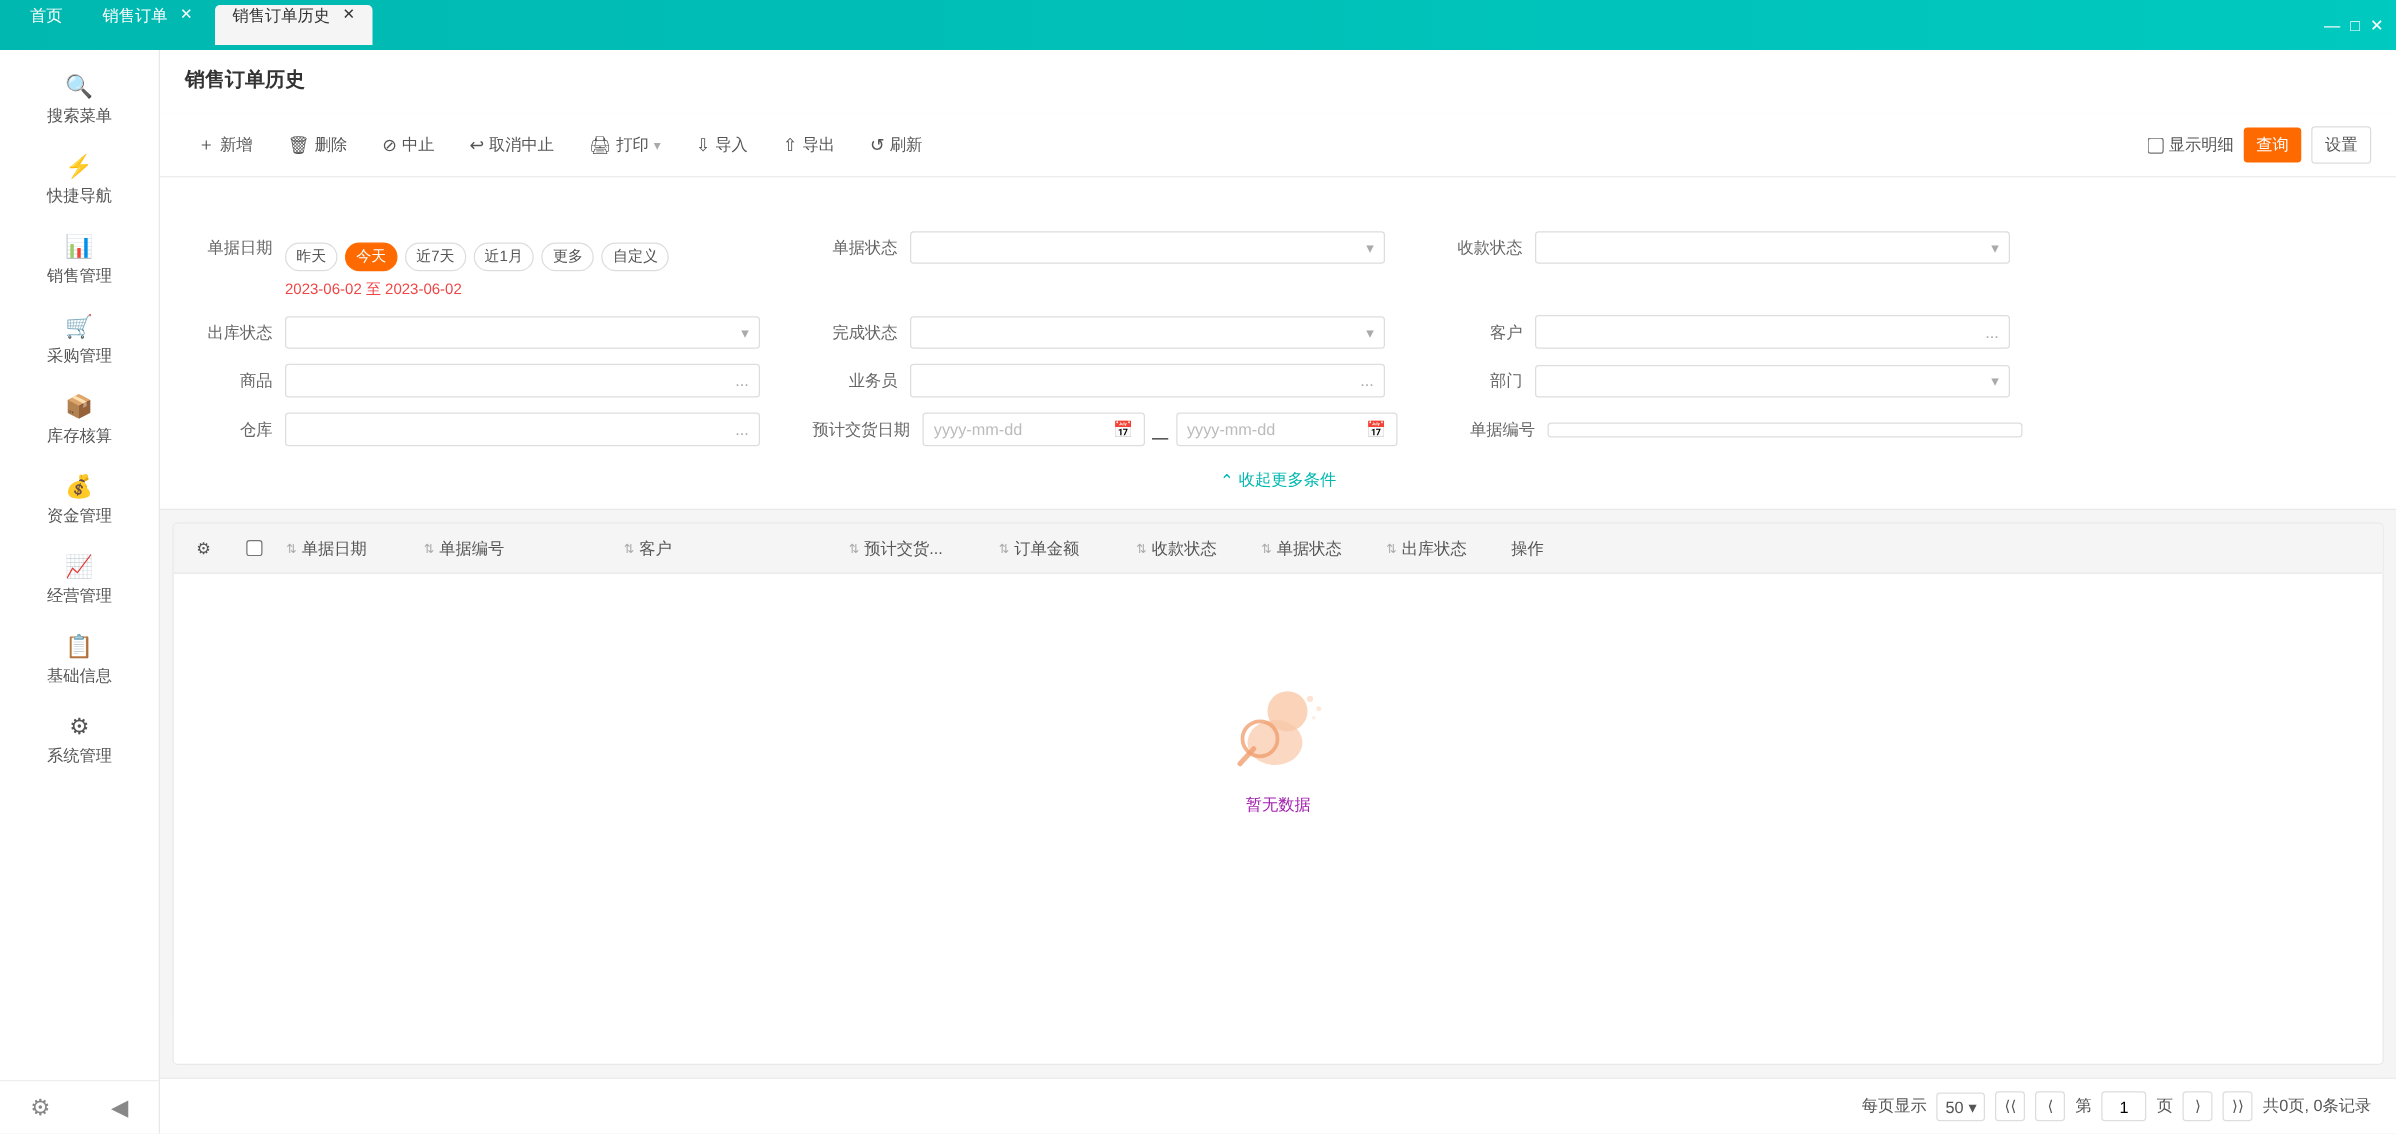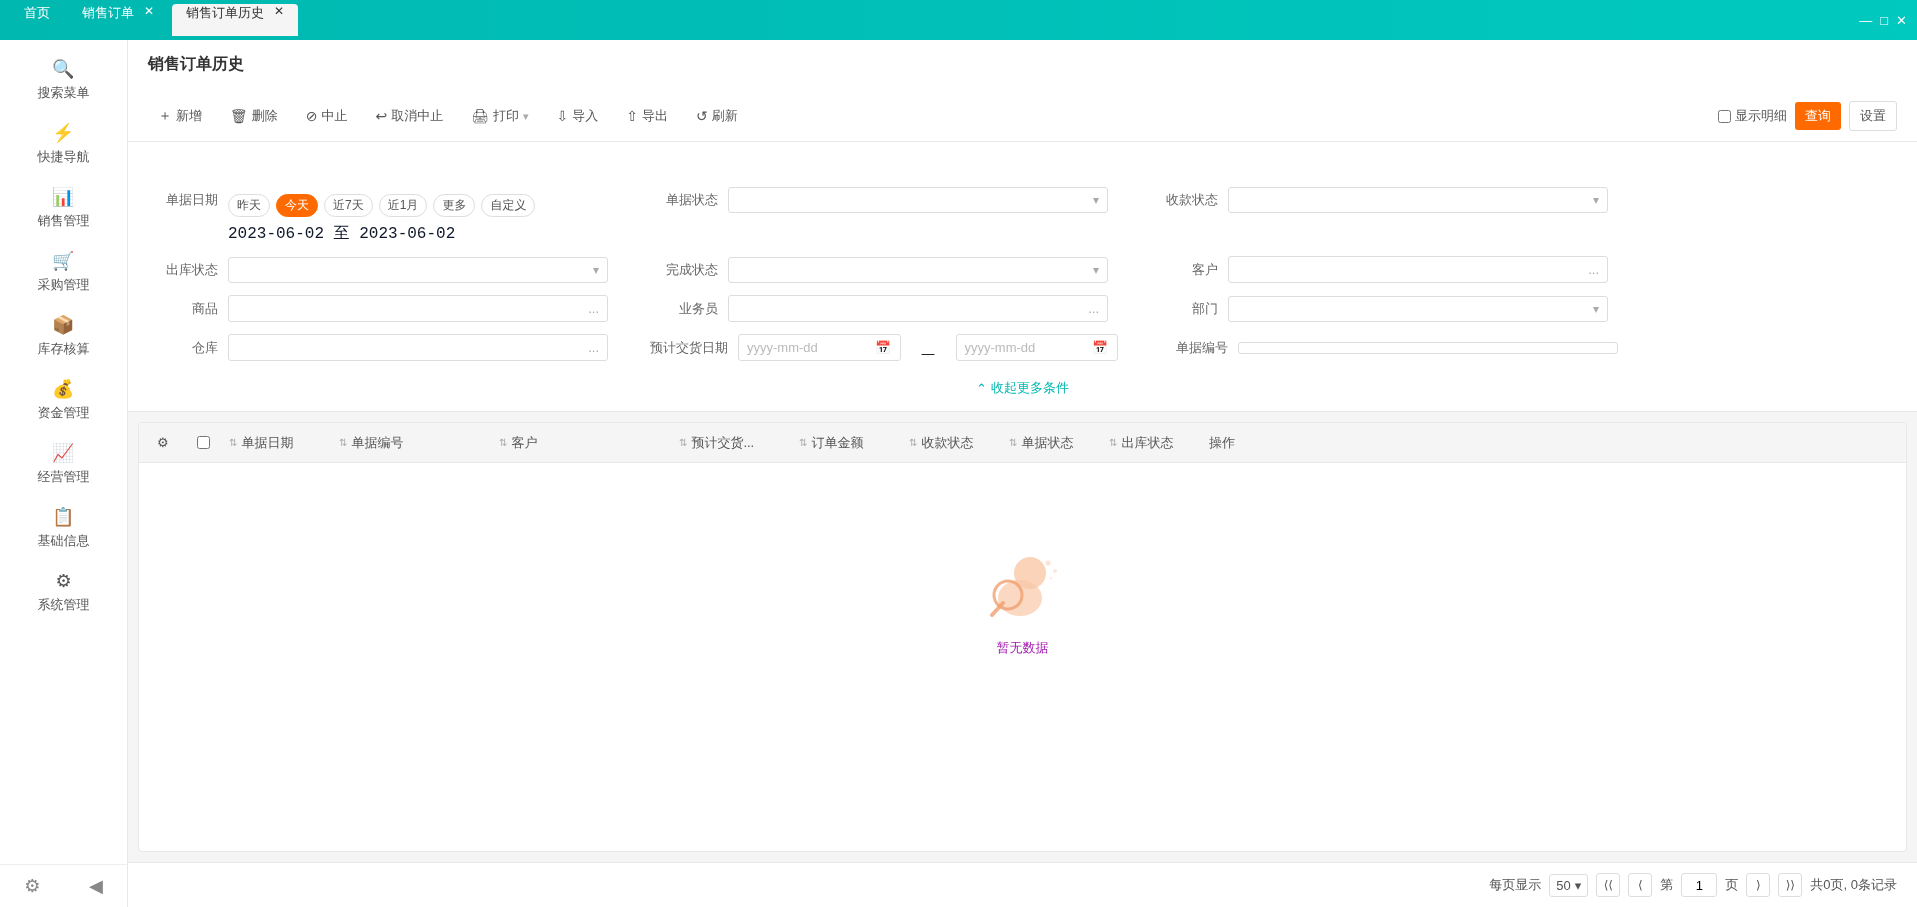--- a/index.html
+++ b/index.html
@@ -179,24 +179,23 @@
       font-size: 12px;
       color: #555;
       background: white;
     }
     .date-btn.active {
       background: #ff6a00;
       border-color: #ff6a00;
       color: white;
     }
     .date-range {
-      font-size: 16px;
-      color: #0f172a;
+      font-size: 12px;
+      color: #ef4444;
       margin-top: 2px;
-      font-family: Liberation Mono, monospace;
     }
     .select-control {
       display: flex;
       align-items: center;
       border: 1px solid #ddd;
       border-radius: 3px;
       padding: 5px 8px;
       background: white;
       cursor: pointer;
       width: 100%;
@@ -211,21 +210,21 @@
       border-radius: 3px;
       padding: 5px 8px;
       background: white;
       width: 100%;
       justify-content: flex-end;
       color: #aaa;
     }
     .date-range-inputs {
       display: flex;
       align-items: flex-end;
-      gap: 21px;
+      gap: 6px;
       width: 100%;
     }
     .date-input {
       border: 1px solid #ddd;
       border-radius: 3px;
       padding: 5px 8px;
       color: #bbb;
       font-size: 12px;
       flex: 1;
       display: flex;

